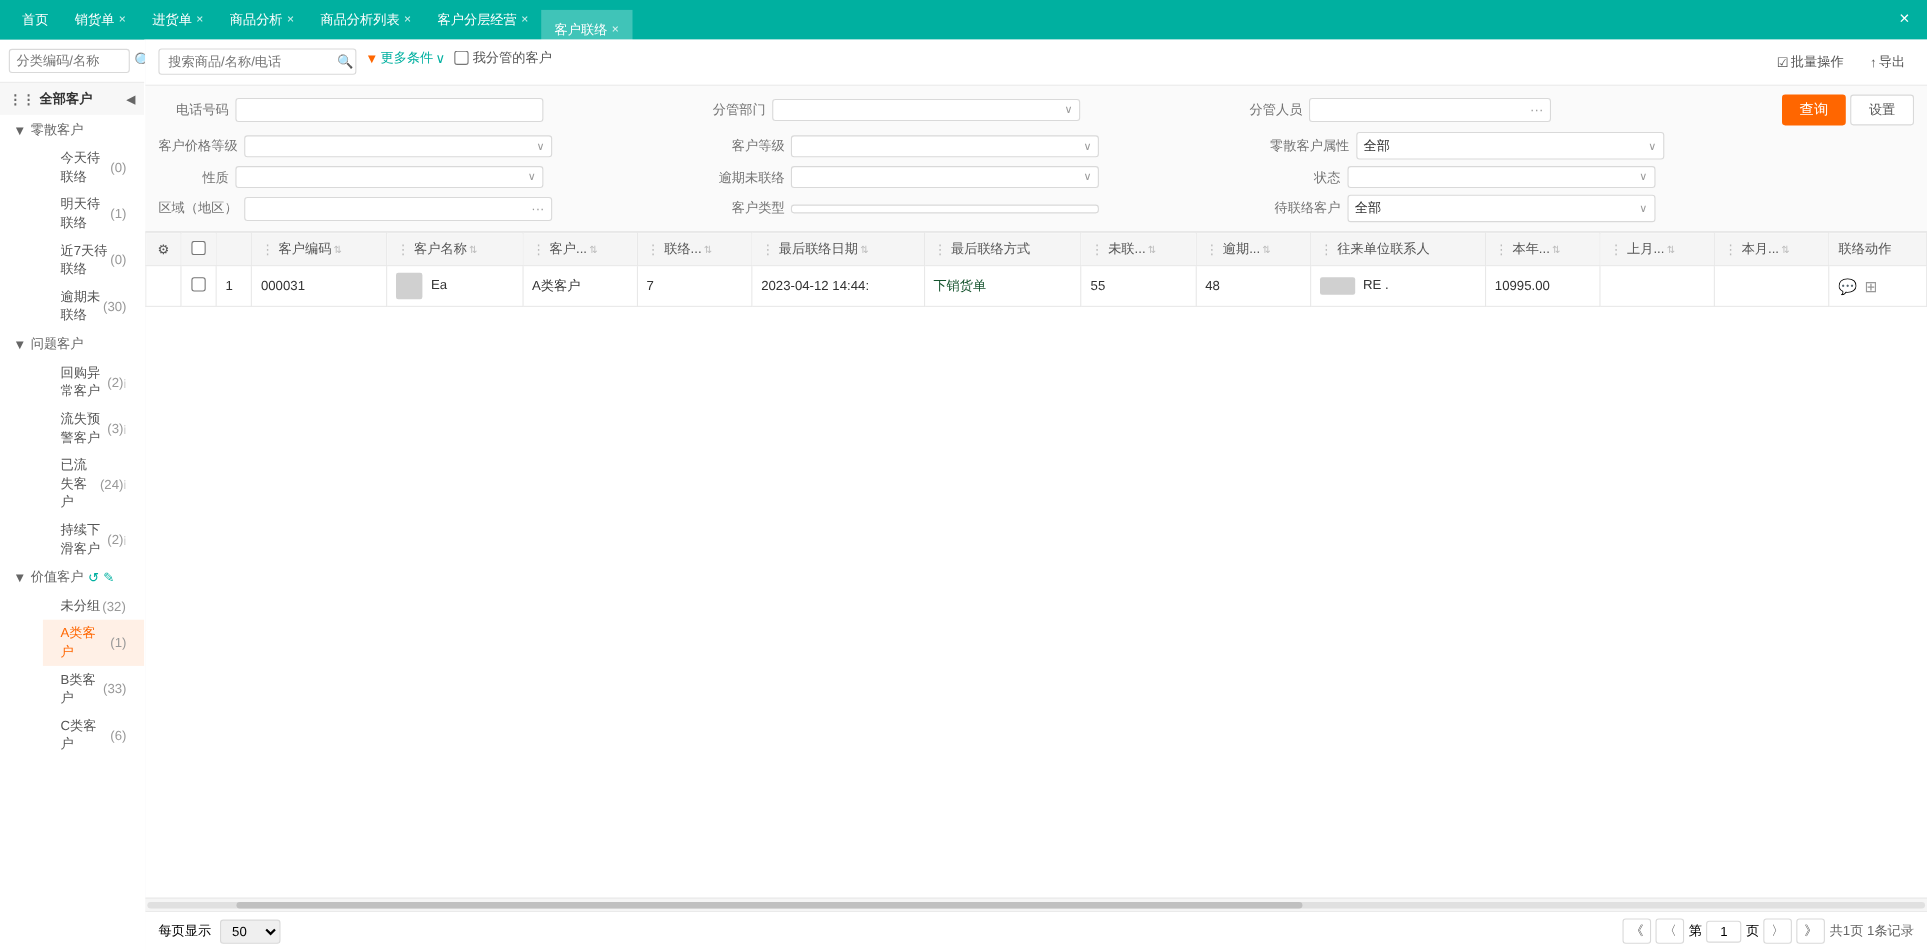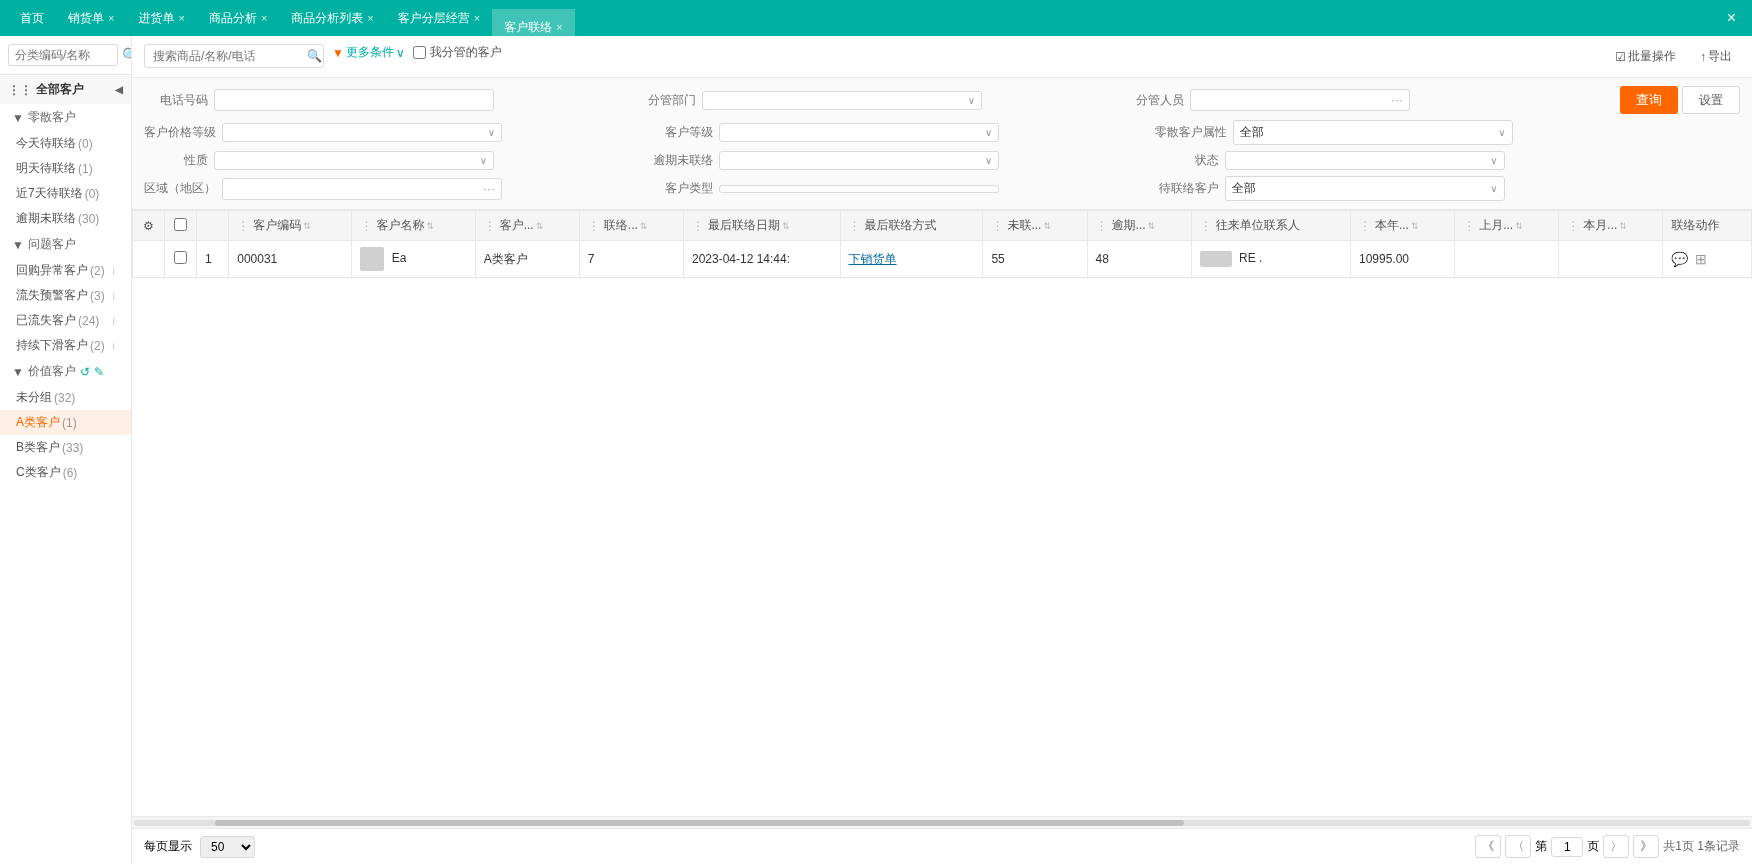--- a/index.html
+++ b/index.html
@@ -100,20 +100,21 @@
       cursor: pointer;
       font-size: 12px;
     }
     .sidebar-group-header .arrow { margin-right: 4px; }
     .sidebar-item {
       padding: 4px 16px;
       color: #555;
       cursor: pointer;
       display: flex;
       align-items: center;
+      margin-left: 39px;
     }
     .sidebar-item.active { background: #fff0e6; color: #ff6600; }
     .sidebar-item .count { color: #999; margin-left: 2px; }
     .sidebar-item .help-icon { margin-left: auto; color: #ccc; font-size: 11px; }
 
     
     .content-area {
       flex: 1;
       display: flex;
       flex-direction: column;
@@ -282,21 +283,21 @@
       color: #333;
     }
     .data-table .th-settings { width: 32px; text-align: center; }
     .data-table .th-checkbox { width: 32px; text-align: center; }
     .th-sort {
       display: flex;
       align-items: center;
       gap: 2px;
     }
     .sort-icon { color: #bbb; font-size: 9px; }
-    .link-text { color: #0369a1; text-decoration: underline; cursor: pointer; text-align: right; }
+    .link-text { color: #14532d; cursor: pointer; text-align: right; }
     .action-icons { display: flex; gap: 6px; }
     .action-icon { color: #999; cursor: pointer; font-size: 14px; }
 
     
     .table-footer {
       border-top: 1px solid #e8e8e8;
       padding: 6px 12px;
       display: flex;
       align-items: center;
       gap: 8px;

